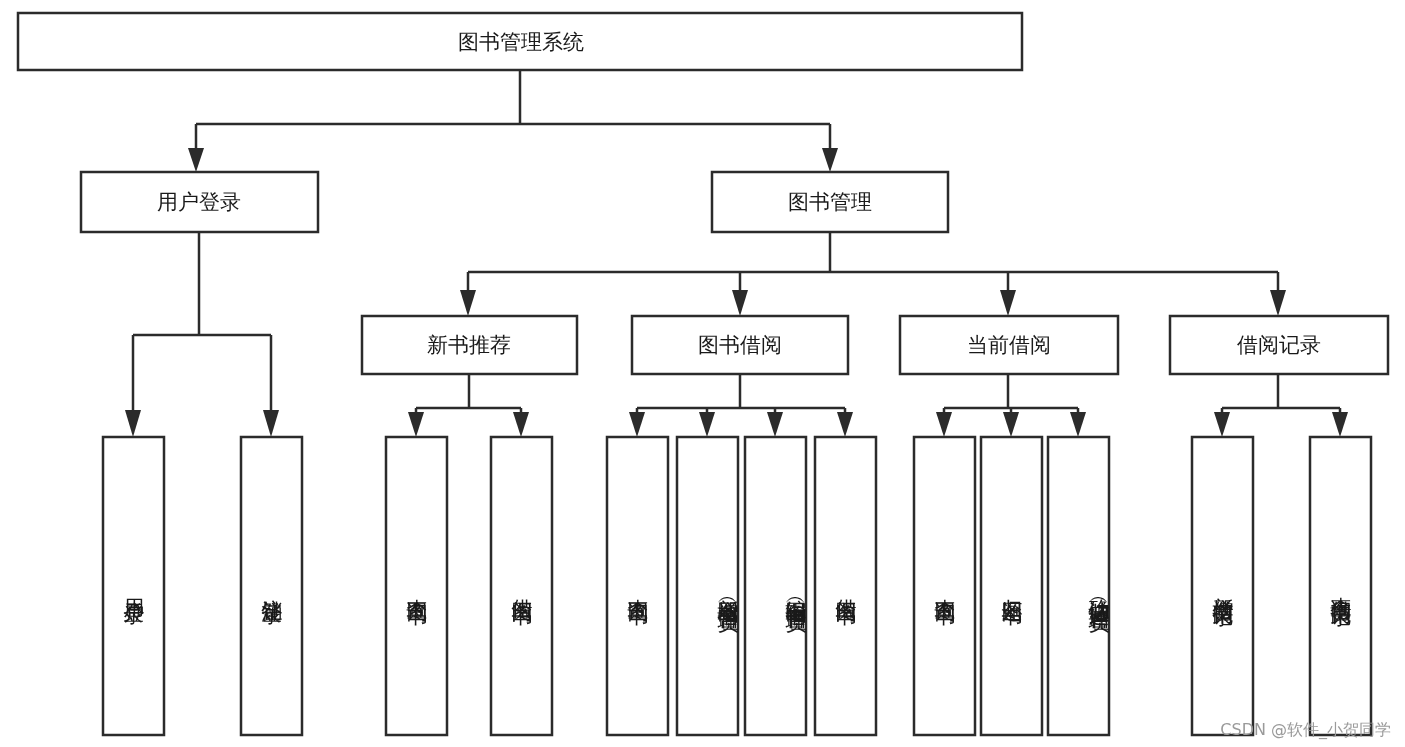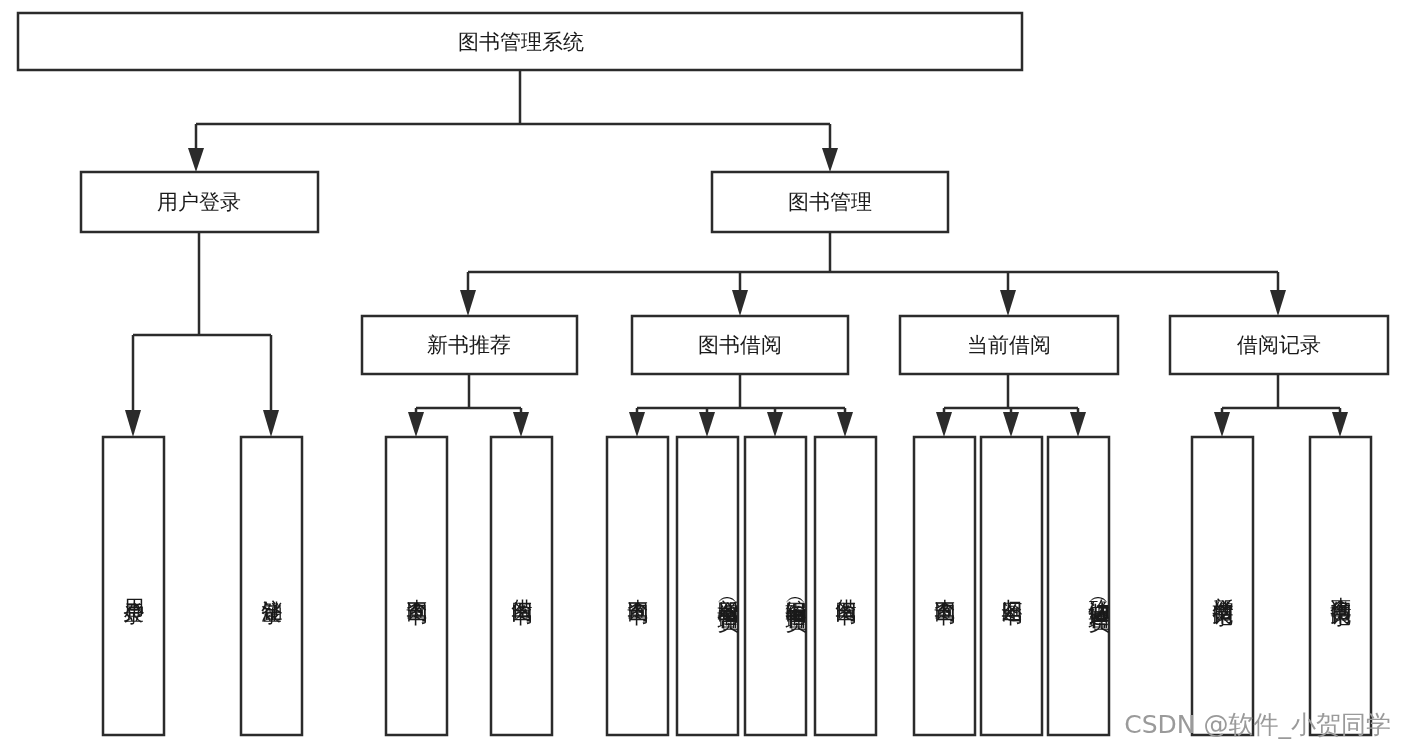--- a/index.html
+++ b/index.html
@@ -55,21 +55,21 @@
     letter-spacing: 2px;
     line-height: 1;
     white-space: nowrap;
     pointer-events: none;
   }
   .watermark {
     position: absolute;
     right: 14px;
     bottom: 6px;
     font-family: "DejaVu Sans", "Liberation Sans", sans-serif;
-    font-size: 25px;
+    font-size: 16px;
     color: #9a9a9a;
     white-space: nowrap;
   }
 </style>
 </head>
 <body>
 
 <svg id="diagram" viewBox="0 0 1405 747">
 
   <path class="connector" d="M520,70 L520,124"></path>

